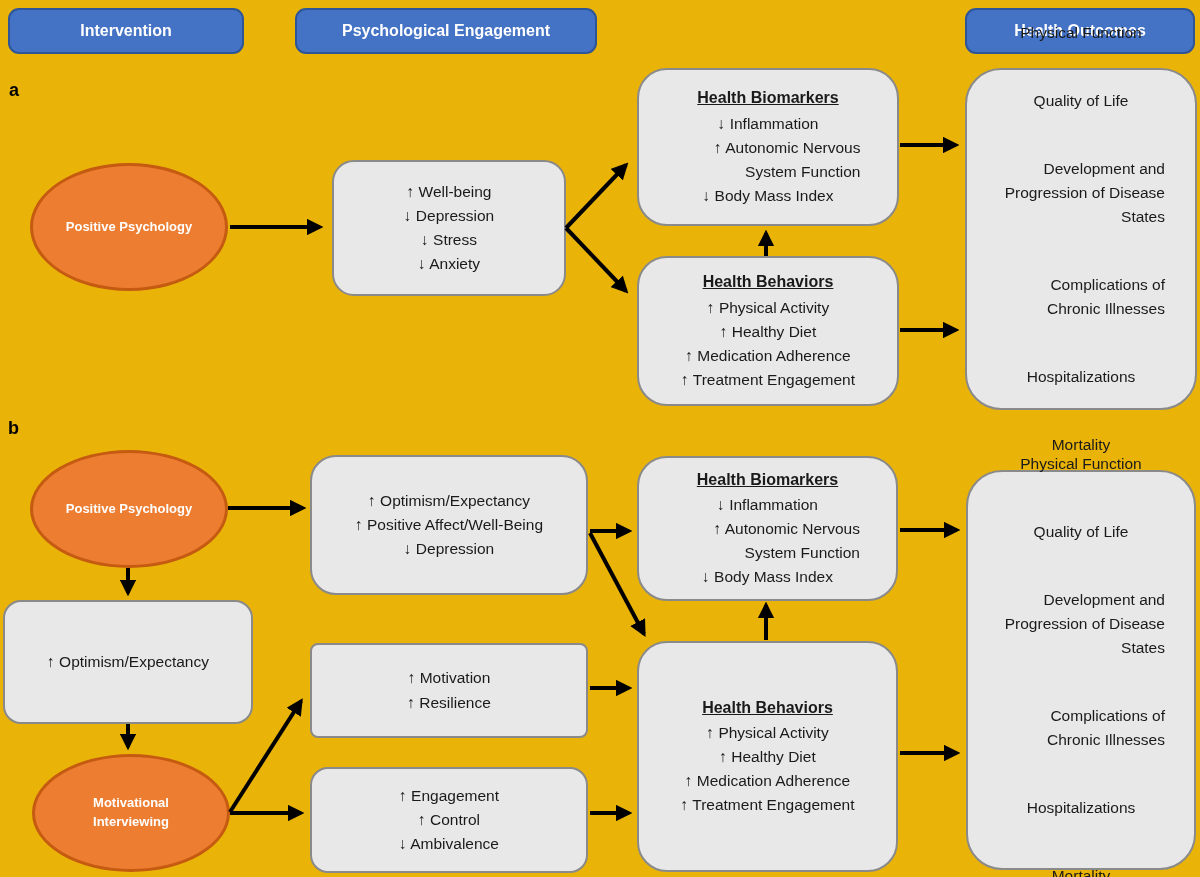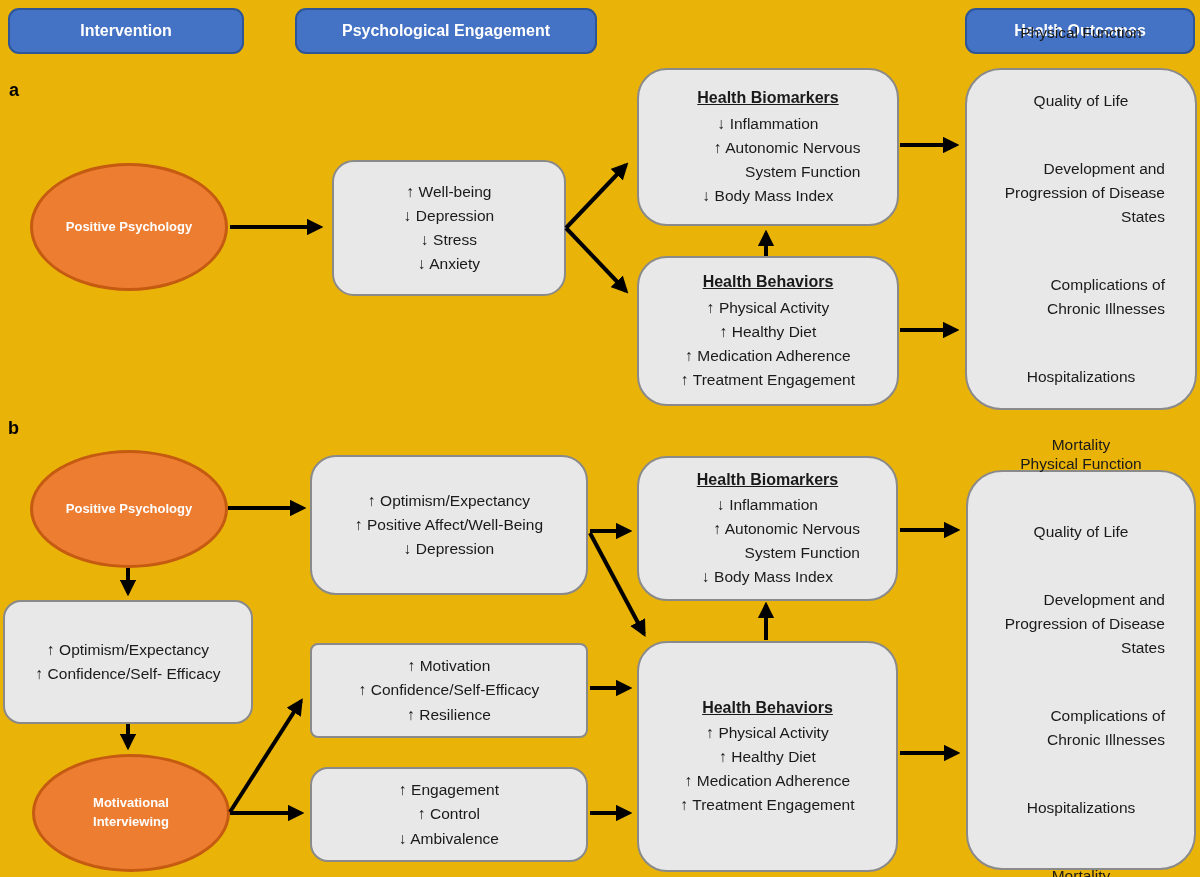--- a/index.html
+++ b/index.html
@@ -135,40 +135,38 @@
   </div>
 
   <div class="panel-label" style="left:8px;top:418px">b</div>
 
   <div class="ellipse" style="left:30px;top:450px;width:198px;height:118px">
     <span class="inner">Positive Psychology</span>
   </div>
 
   <div class="box" style="left:3px;top:600px;width:250px;height:124px;border-radius:18px;padding:8px 6px">
     <span class="item">↑ Optimism/Expectancy</span>
-    <span class="item">↑ Confidence/Self- Efficacy</span>
   </div>
 
   <div class="ellipse" style="left:32px;top:754px;width:198px;height:118px">
     <span class="inner">Motivational Interviewing</span>
   </div>
 
   <div class="box" style="left:310px;top:455px;width:278px;height:140px;border-radius:26px">
     <span class="item">↑ Optimism/Expectancy</span>
     <span class="item">↑ Positive Affect/Well-Being</span>
     <span class="item">↓ Depression</span>
   </div>
 
   <div class="box" style="left:310px;top:643px;width:278px;height:95px;border-radius:8px">
     <span class="item">↑ Motivation</span>
-    <span class="item">↑ Confidence/Self-Efficacy</span>
     <span class="item">↑ Resilience</span>
   </div>
 
-  <div class="box" style="left:310px;top:767px;width:278px;height:95px;border-radius:18px">
+  <div class="box" style="left:310px;top:767px;width:278px;height:106px;border-radius:18px">
     <span class="item">↑ Engagement</span>
     <span class="item">↑ Control</span>
     <span class="item">↓ Ambivalence</span>
   </div>
 
   <div class="box big" style="left:637px;top:456px;width:261px;height:145px">
     <span class="box-title">Health Biomarkers</span>
     <span class="item narrow">↓ Inflammation</span>
     <span class="item narrow">↑ Autonomic Nervous System Function</span>
     <span class="item narrow">↓ Body Mass Index</span>

